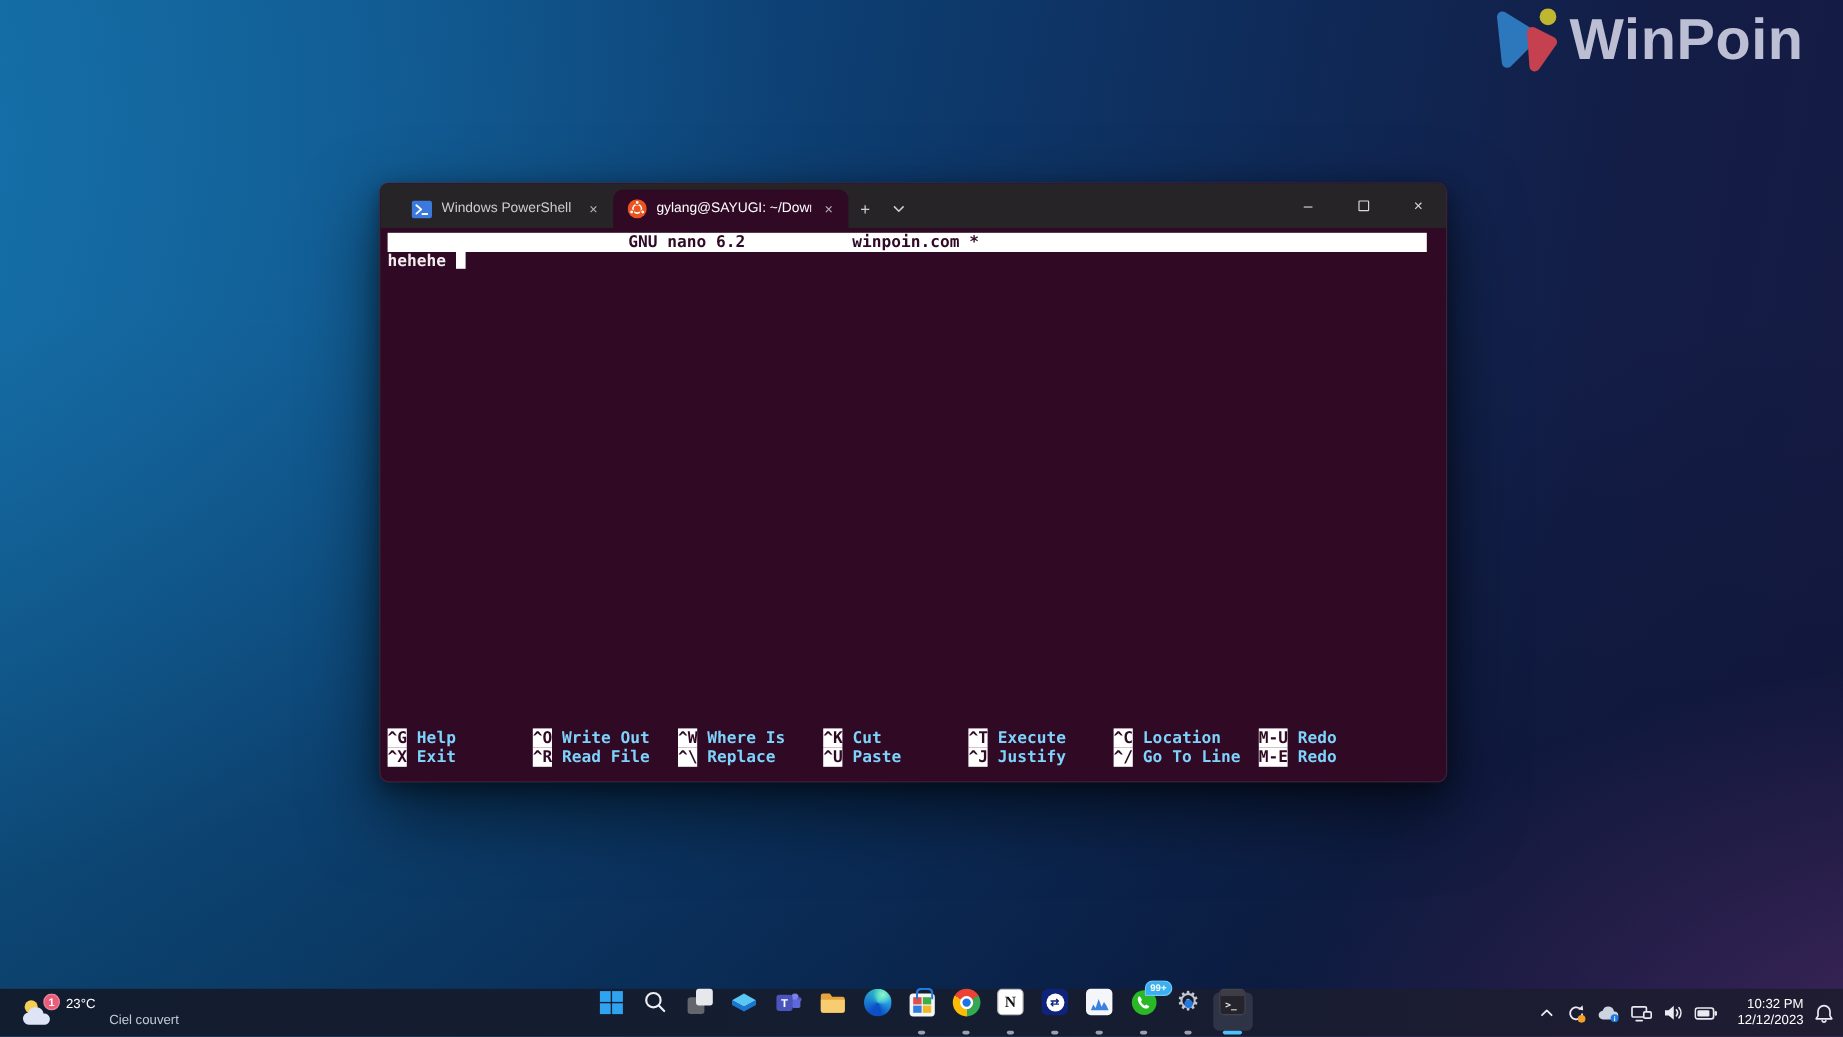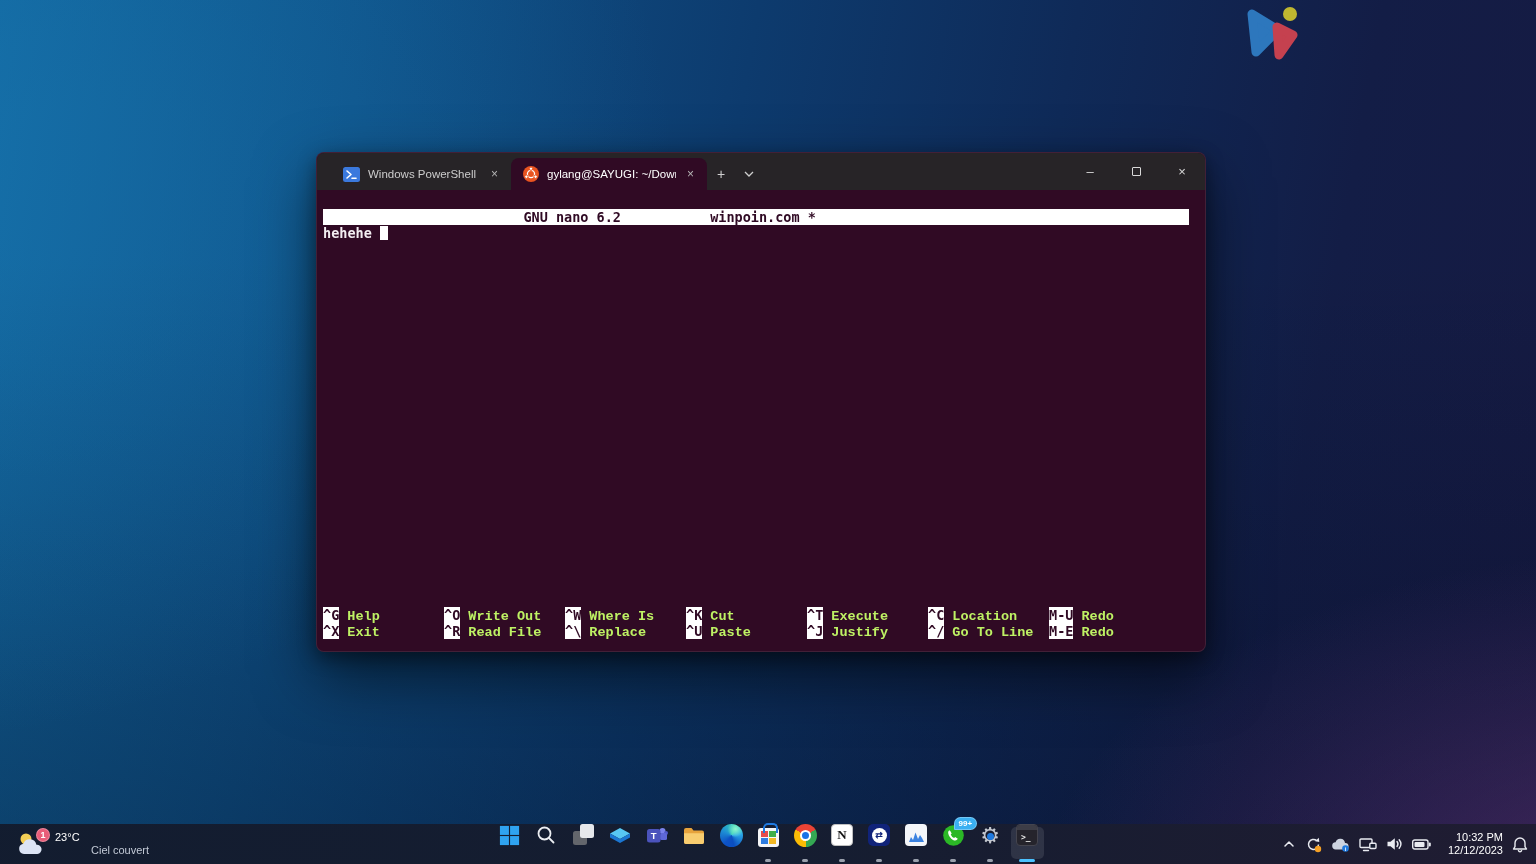--- a/index.html
+++ b/index.html
@@ -16,21 +16,21 @@
 
   
   .watermark{ position:absolute; left:1240px; top:4px; display:flex; align-items:center; gap:4px; opacity:.95;}
   .wm-text{ font-weight:800; font-size:48px; letter-spacing:.5px; color:#c6c8dc; white-space:nowrap; }
 
   
   .win{ position:absolute; left:316px; top:152px; width:890px; height:500px;
     border-radius:8px; overflow:hidden; background:#300a24;
     border:1px solid rgba(255,255,255,.09);
     box-shadow:0 24px 60px rgba(0,0,0,.55), 0 6px 18px rgba(0,0,0,.40);
-    display:flex; flex-direction:column;gap:15px;}
+    display:flex; flex-direction:column;}
   .titlebar{ height:37px; background:#272427; display:flex; align-items:flex-end; flex:0 0 auto;}
   .tabs{ display:flex; align-items:flex-end; padding-left:14px; height:100%;}
   .tab{ height:32px; display:flex; align-items:center; gap:8px; padding:0 10px 0 12px;
     font-size:11.5px; color:#cccccc; border-radius:8px 8px 0 0; cursor:default;}
   .tab.active{ background:#300a24; color:#ffffff; width:196px;}
   .tab.inactive{ width:180px;}
   .tab-label{ flex:1; white-space:nowrap; overflow:hidden;}
   .tab-close{ font-size:12px; color:#b5b5b5; padding:0 3px; border-radius:3px;}
   .tab-btn{ width:28px; height:28px; margin-bottom:2px; display:flex; align-items:center; justify-content:center; color:#cfcfcf; font-size:14px; border-radius:4px;}
   .controls{ margin-left:auto; display:flex; height:100%; align-self:flex-start;}
@@ -43,21 +43,21 @@
   .nano-header{ background:#ffffff; color:#300a24; height:16px; display:flex;}
   .nano-header .third{ flex:1; white-space:nowrap;}
   .nano-header .t-left{ padding-left:14px;text-align:right;}
   .nano-header .t-center{ text-align:center;}
   .bufferline{ margin-top:0; white-space:pre;}
   .cursor{ display:inline-block; width:8px; height:14px; background:#ffffff; margin-left:8px; vertical-align:-2px;}
   .spacer{ flex:1;}
   .shortcuts{ display:grid; grid-template-columns:repeat(7,121px);}
   .sc{ height:16px; white-space:nowrap;}
   .sc .k{ display:inline-block; min-width:2ch; text-align:center; background:#ffffff; color:#300a24;}
-  .sc .l{ margin-left:1ch; color:#bef264;font-family:Liberation Mono, monospace;}
+  .sc .l{ margin-left:1ch; color:#7dd3fc;}
 
   
   .taskbar{ position:absolute; left:0; bottom:0; width:1536px; height:40px;
     background:linear-gradient(90deg, rgba(19,27,45,.96), rgba(22,29,48,.96) 55%, rgba(31,28,49,.96));
     display:flex; align-items:center;}
   .weather{ position:absolute; left:10px; top:0; height:40px; display:flex; align-items:center; gap:9px; padding:0 6px; border-radius:5px;}
   .weather-icon{ position:relative; width:30px; height:27px;}
   .weather-badge{ position:absolute; top:-3px; right:-4px; min-width:14px; height:14px; border-radius:7px;
     background:#e95d79; color:#fff; font-size:9px; font-weight:bold; display:flex; align-items:center; justify-content:center; border:1px solid rgba(255,255,255,.25);}
   .weather-text{ font-size:11px; line-height:13px; color:#ffffff;}
@@ -105,20 +105,21 @@
 </style>
 </head>
 <body>
 
 <div class="watermark">
   <svg width="64" height="58" viewBox="0 0 64 58">
     <path d="M12 10 L38 26 L16 48 Z" fill="#2f7cc3" stroke="#2f7cc3" stroke-width="9" stroke-linejoin="round"></path>
     <path d="M37 23 L53 31 L39 51 Z" fill="#cf4350" stroke="#cf4350" stroke-width="9" stroke-linejoin="round"></path>
     <circle cx="50" cy="10" r="7" fill="#c9c02f"></circle>
   </svg>
+  <span class="wm-text">WinPoin</span>
 </div>
 
 <div class="win">
   <div class="titlebar">
     <div class="tabs">
       <div class="tab inactive">
         <svg width="17" height="15" viewBox="0 0 17 15">
           <rect width="17" height="15" rx="2.5" fill="#3b79dd"></rect>
           <path d="M4 4 l4 3.5 -4 3.5" stroke="#fff" stroke-width="1.6" fill="none" stroke-linecap="round" stroke-linejoin="round"></path>
           <line x1="9" y1="11.3" x2="13" y2="11.3" stroke="#fff" stroke-width="1.6" stroke-linecap="round"></line>

